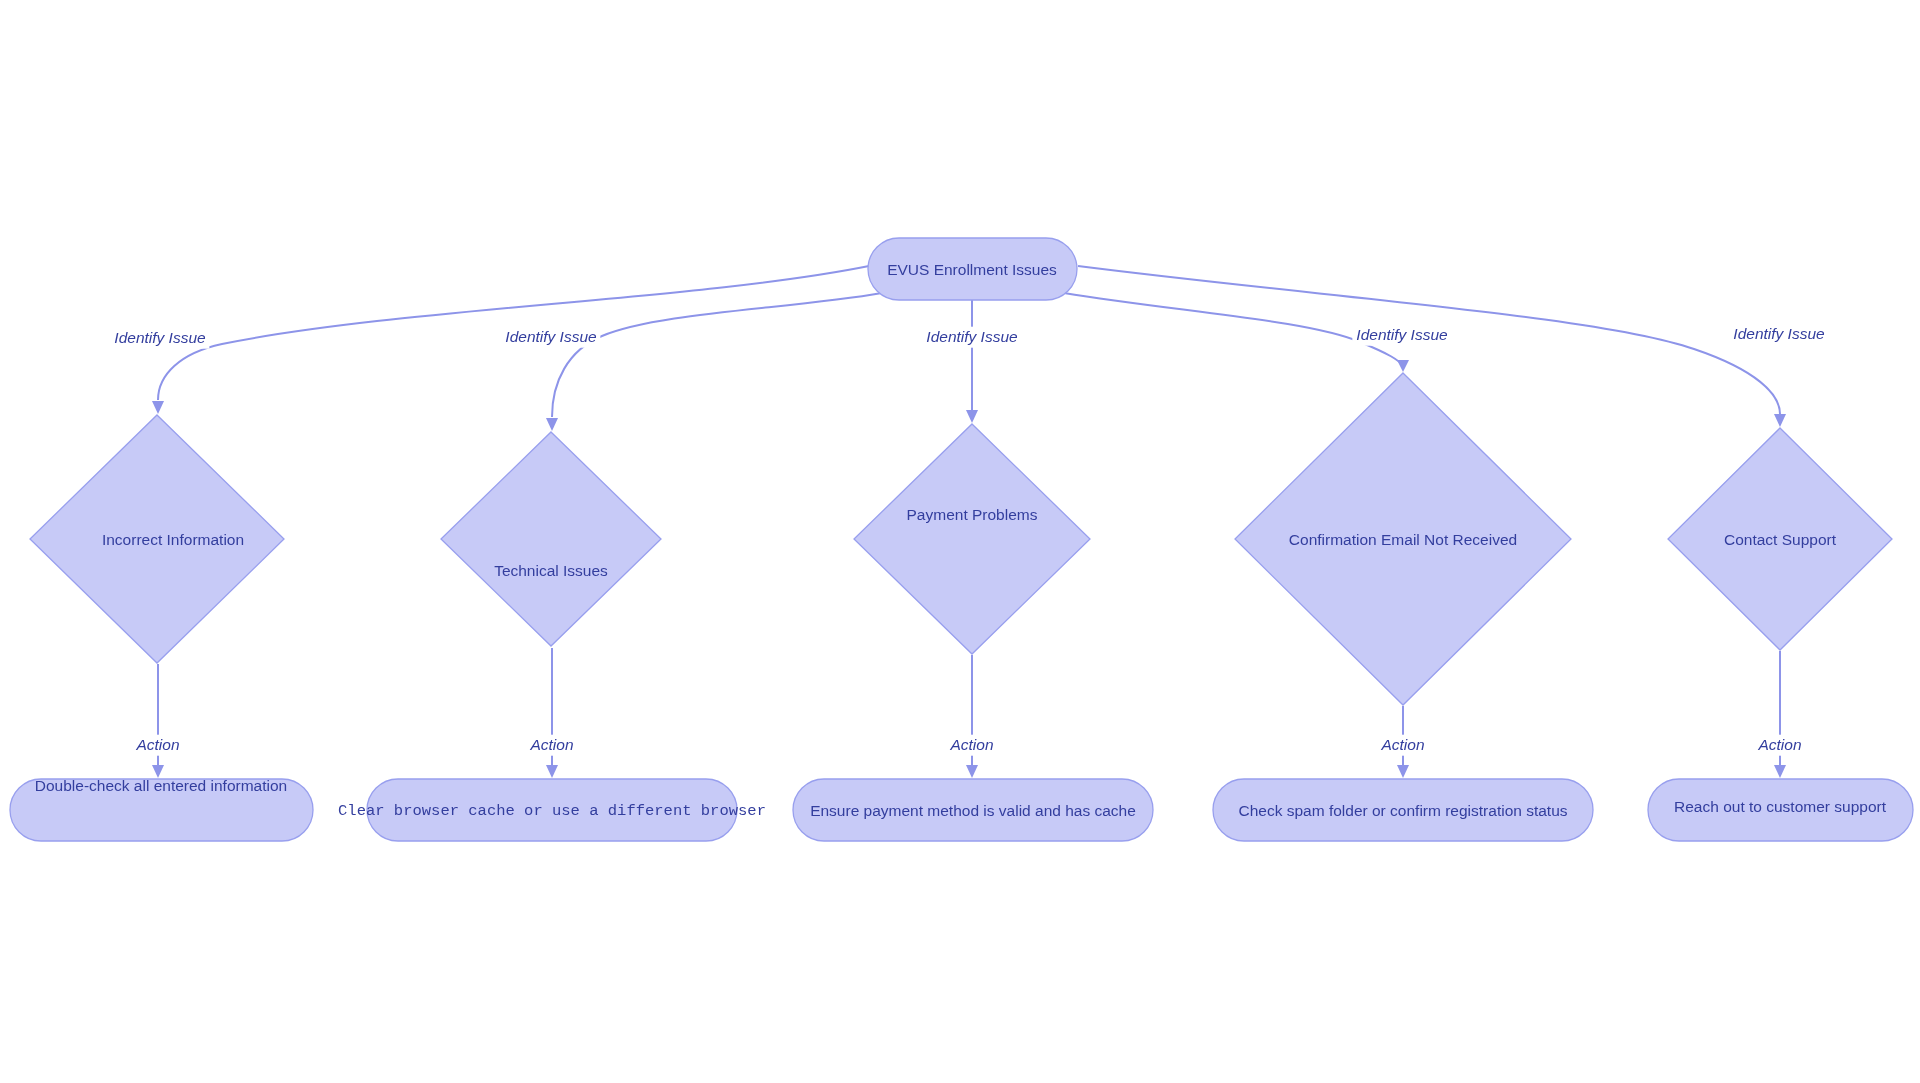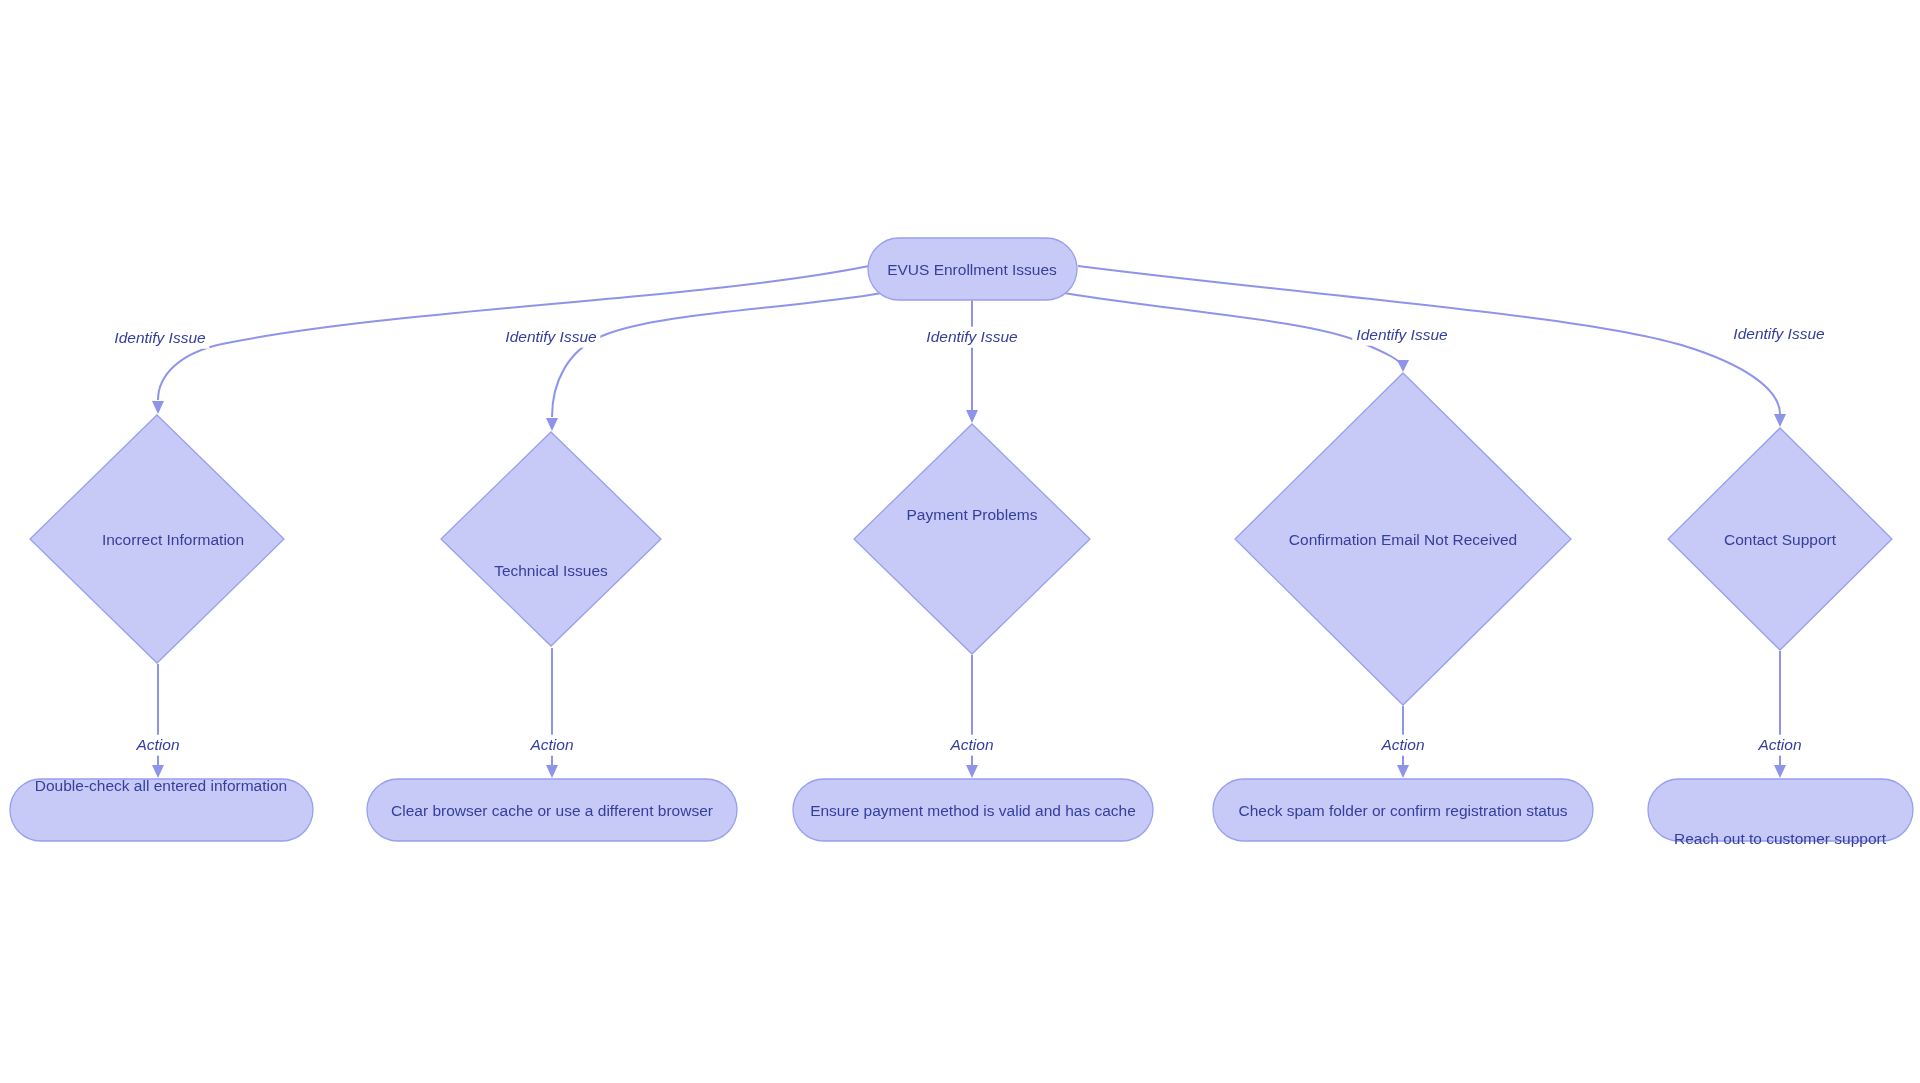--- a/index.html
+++ b/index.html
@@ -115,18 +115,18 @@
   <div class="txt" style="left:1403px; top:540px;text-align:center;">Confirmation Email Not Received</div>
   <div class="txt" style="left:1780px; top:540px;">Contact Support</div>
 
   <div class="txt edge-lbl" style="left:158px; top:745px;">Action</div>
   <div class="txt edge-lbl" style="left:552px; top:745px;">Action</div>
   <div class="txt edge-lbl" style="left:972px; top:745px;">Action</div>
   <div class="txt edge-lbl" style="left:1403px; top:745px;">Action</div>
   <div class="txt edge-lbl" style="left:1780px; top:745px;">Action</div>
 
   <div class="txt" style="left:161px; top:786px;">Double-check all entered information</div>
-  <div class="txt" style="left:552px; top:811px;">Clear browser cache or use a different browser</div>
+  <div class="txt" style="left:552px; top:811px;font-family:Liberation Mono, monospace;">Clear browser cache or use a different browser</div>
   <div class="txt" style="left:973px; top:811px;">Ensure payment method is valid and has cache</div>
   <div class="txt" style="left:1403px; top:811px;">Check spam folder or confirm registration status</div>
-  <div class="txt" style="left:1780px; top:839px;">Reach out to customer support</div>
+  <div class="txt" style="left:1780px; top:807px;">Reach out to customer support</div>
 
 </div>
 
 </body></html>

